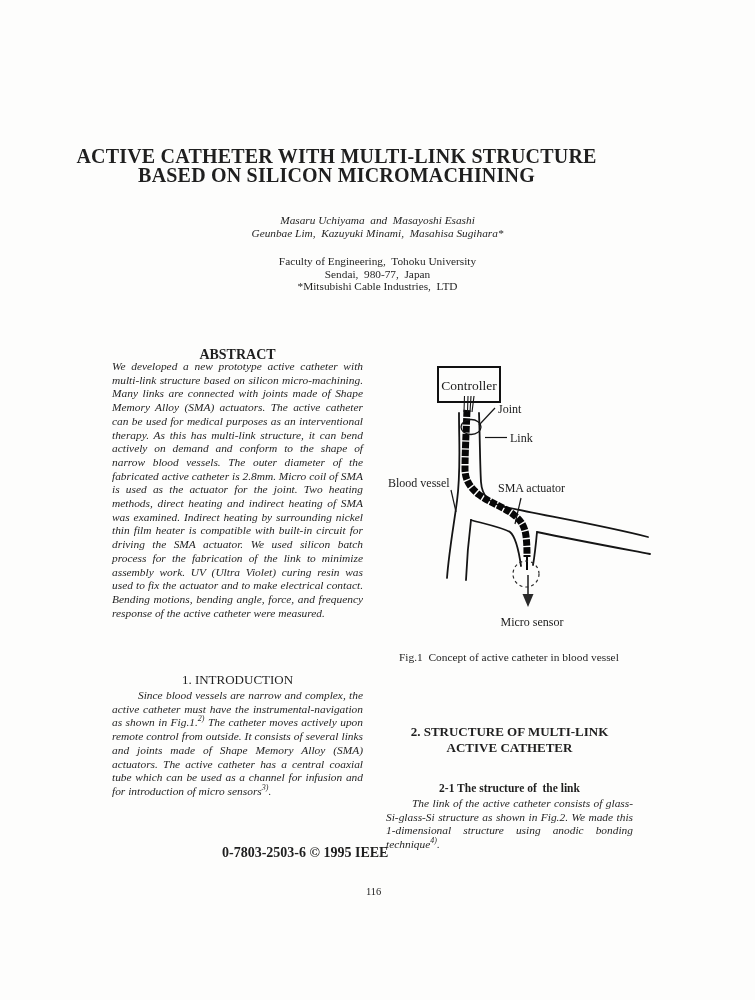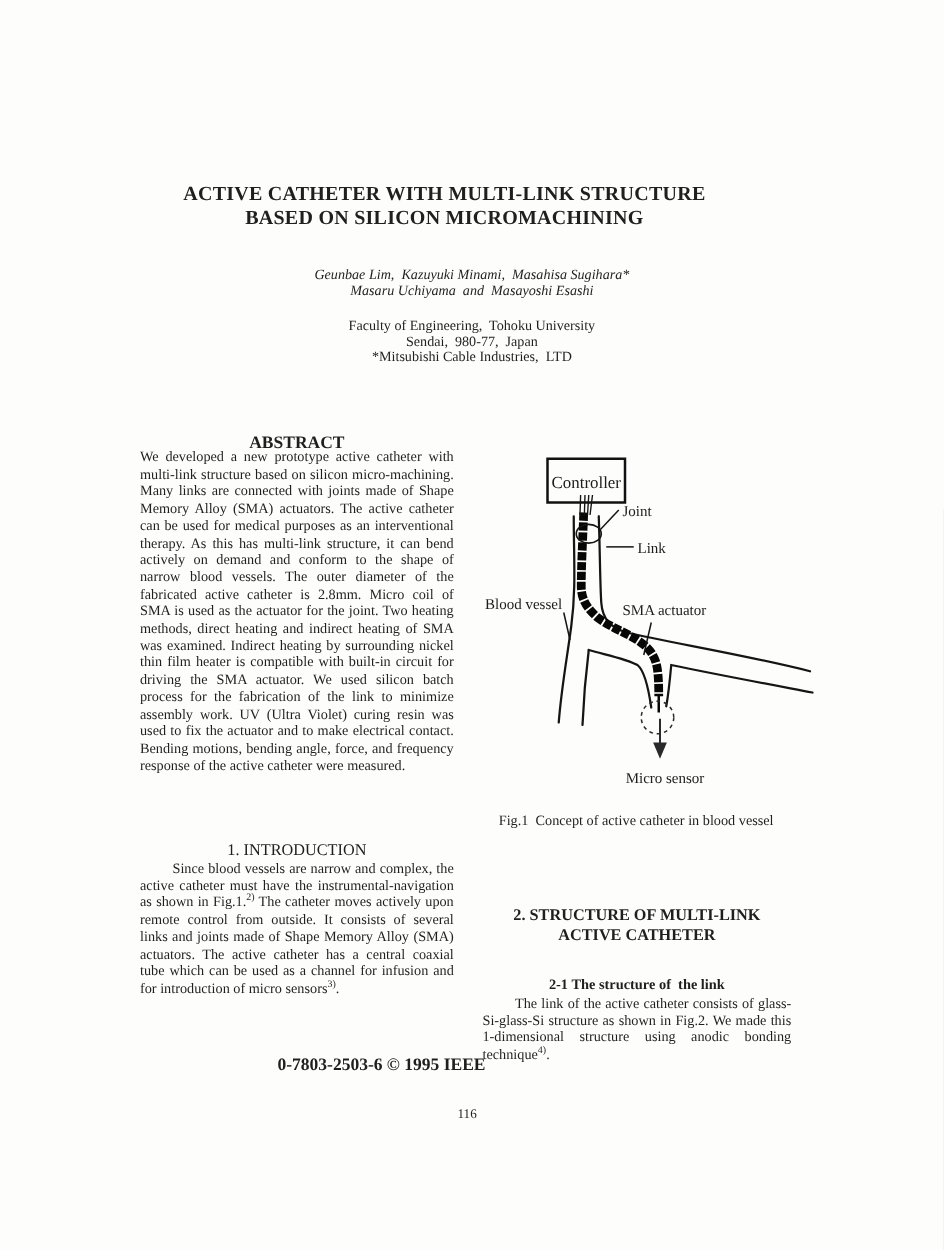--- a/index.html
+++ b/index.html
@@ -7,35 +7,36 @@
     position:relative;width:755px;height:1000px;margin:0 auto;
     background:#fdfdfc;color:#1f1f1f;
     font-family:"Liberation Serif", serif;
     overflow:hidden;
   }
   .abs{position:absolute;}
   .center{text-align:center;margin-top:12px;}
   .pre{white-space:pre-wrap;}
   .title{
     left:0;top:147px;width:673px;text-align:center;
-    font-weight:bold;font-size:16px;line-height:18.5px;letter-spacing:.2px;padding-left:19px;
+    font-weight:bold;font-size:20px;line-height:18.5px;letter-spacing:.2px;
   }
   .authors{
     left:0;top:214px;width:755px;text-align:center;
     font-style:italic;font-size:11.3px;line-height:12.8px;
   }
   .affil{
     left:0;top:255px;width:755px;text-align:center;
     font-size:11.3px;line-height:12.6px;
   }
   .h-abstract{left:112px;top:335px;width:251px;font-weight:bold;font-size:14px;}
   .abstract-body{left:112px;top:360px;width:251px;}
   .body-text{
     font-size:11.4px;line-height:13.7px;text-align:justify;
     text-justify:inter-word;
+    font-style:italic;
   }
   .body-text p{margin:0 0 3px 0;text-indent:26px;}
   .body-text p.noindent{text-indent:0;}
   .h-intro{left:112px;top:660px;width:251px;font-weight:normal;font-size:13px;}
   .intro-body{left:112px;top:689px;width:251px;}
   .fig-caption{left:399px;top:651px;width:250px;font-size:11.4px;}
   .h-sec2{left:386px;top:712px;width:247px;font-weight:bold;font-size:13px;line-height:15.5px;}
   .h-sec2sub{left:386px;top:770px;width:247px;font-weight:bold;font-size:11.5px;}
   .sec2-body{left:386px;top:797px;width:247px;}
   sup{font-size:70%;line-height:0;}
@@ -48,22 +49,22 @@
 <body>
 
 <div class="page">
 
   <div class="abs title">
     <div>ACTIVE CATHETER WITH MULTI-LINK STRUCTURE</div>
     <div>BASED ON SILICON MICROMACHINING</div>
   </div>
 
   <div class="abs authors">
+    <div class="pre">Masaru Uchiyama  and  Masayoshi Esashi</div>
     <div class="pre">Geunbae Lim,  Kazuyuki Minami,  Masahisa Sugihara*</div>
-    <div class="pre">Masaru Uchiyama  and  Masayoshi Esashi</div>
   </div>
 
   <div class="abs affil">
     <div class="pre">Faculty of Engineering,  Tohoku University</div>
     <div class="pre">Sendai,  980-77,  Japan</div>
     <div class="pre">*Mitsubishi Cable Industries,  LTD</div>
   </div>
 
   <div class="abs h-abstract center">ABSTRACT</div>
 

